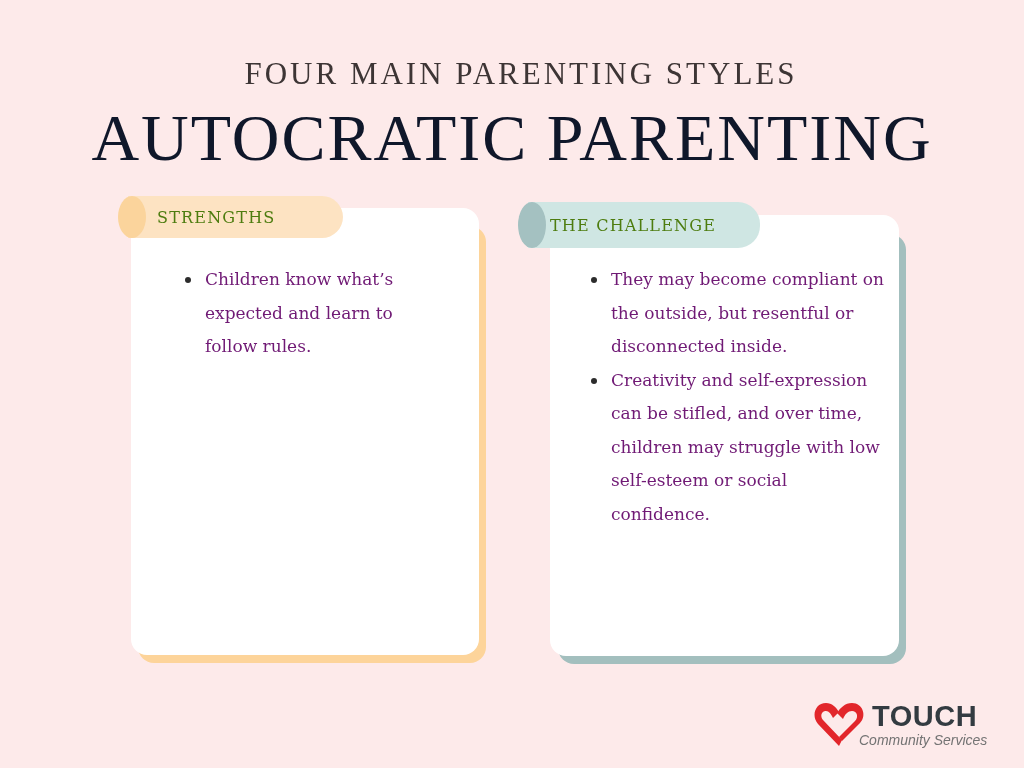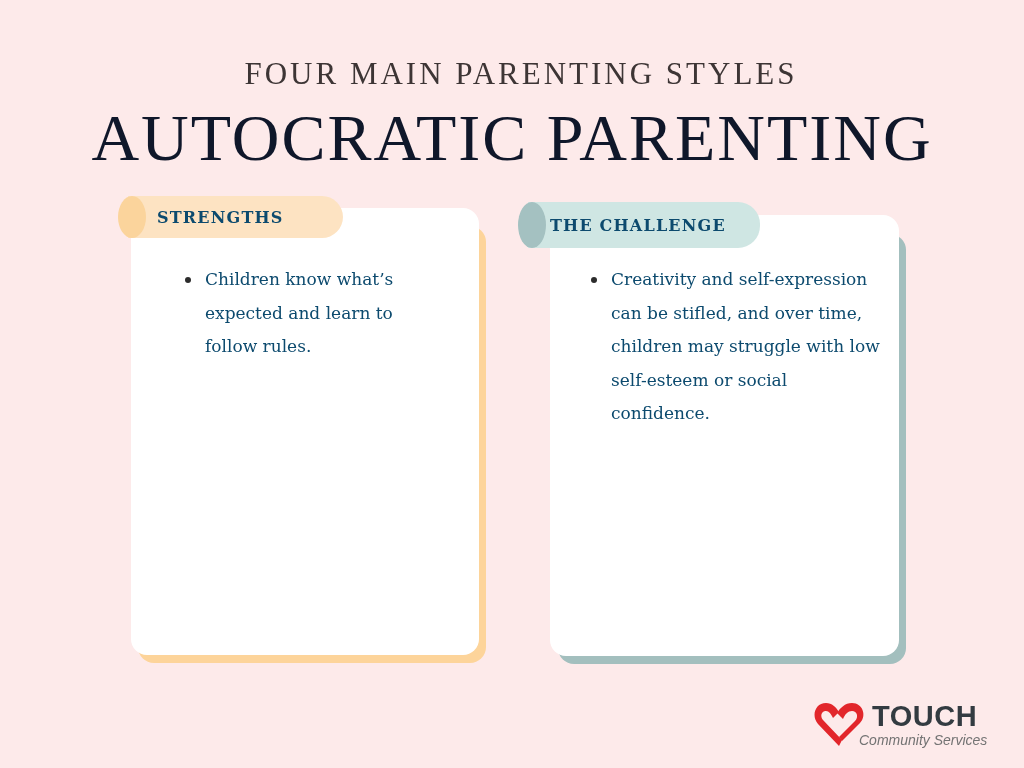--- a/index.html
+++ b/index.html
@@ -36,27 +36,27 @@
       position: absolute; border-radius: 0 22px 22px 0;
       display: flex; align-items: center;
     }
     .tab-cap {
       position: absolute; left: -10px; top: 0; width: 28px; height: 100%;
       border-radius: 50%;
     }
     .tab-label {
       position: relative;
       font-family: "DejaVu Serif", serif;
-      font-weight: bold; font-size: 16px; letter-spacing: 1.2px;
-      color: #0c4a6e;
+      font-weight: normal; font-size: 16px; letter-spacing: 1.2px;
+      color: #4d7c0f;
     }
     ul.points {
       position: absolute; list-style: none;
       font-family: "DejaVu Serif", serif;
-      font-size: 17px; line-height: 33.5px; color: #0c4a6e;
+      font-size: 17px; line-height: 33.5px; color: #701a75;
     }
     ul.points li { position: relative; padding-left: 22px; }
     ul.points li::before {
       content: ""; position: absolute; left: 2px; top: 14px;
       width: 6px; height: 6px; border-radius: 50%; background: #2c2c2c;
     }
     
     #strengths .card-shadow { left: 138px; top: 226px; width: 348px; height: 437px; background: #fdd49a; }
     #strengths .card { left: 131px; top: 208px; width: 348px; height: 447px; }
     #strengths .tab { left: 128px; top: 196px; width: 215px; height: 42px; background: #fde3c2; padding-left: 29px; }
@@ -101,20 +101,21 @@
 </section>
 
 <section id="challenge">
   <div class="card-shadow"></div>
   <div class="card"></div>
   <div class="tab">
     <span class="tab-cap"></span>
     <span class="tab-label">THE CHALLENGE</span>
   </div>
   <ul class="points">
+    <li>They may become compliant on the outside, but resentful or disconnected inside.</li>
     <li>Creativity and self-expression can be stifled, and over time, children may struggle with low self-esteem or social confidence.</li>
   </ul>
 </section>
 
 <div class="logo">
   <svg class="logo-icon" viewBox="0 0 56 48">
     <path d="M27 46 L6 24 C-1 16 3 3 14 3 C20 3 24 7 27 12 L21 18 C19 14 17 11 14 11 C9 11 8 17 11 20 L30 40 Z" fill="#e2262b"></path>
     <path d="M29 44 L36 36 L24 23 C22 20 24 16 27 16 L33 22 L38 17 C33 11 30 9 27 9 C18 9 15 20 21 26 Z" fill="#e2262b" opacity="0"></path>
     <path d="M30 41 L48 23 C55 16 51 3 40 3 C33 3 28 8 25 13 L31 19 C33 14 36 11 40 11 C45 11 47 17 43 21 L27 37 Z" fill="#e2262b"></path>
   </svg>

